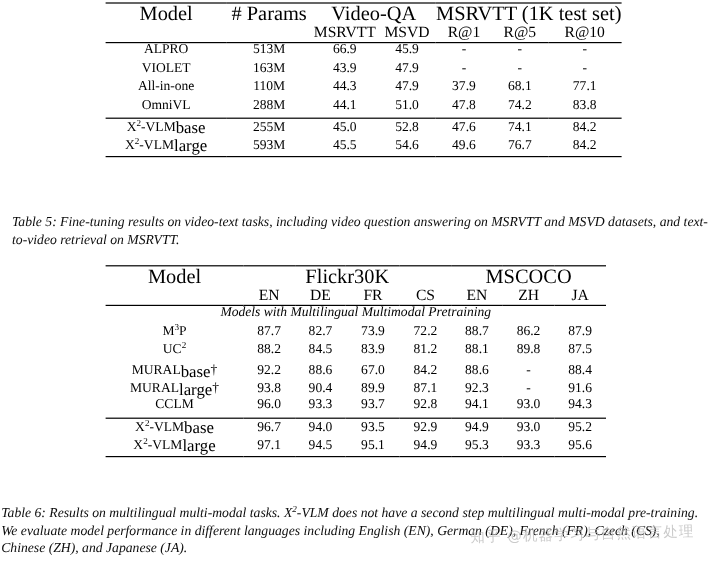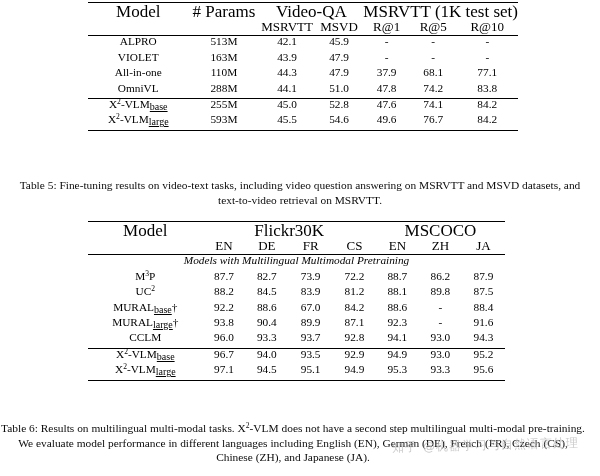--- a/index.html
+++ b/index.html
@@ -36,35 +36,36 @@
   .rule-bottom td { border-bottom: 1.6px solid #000; }
 
   .colmodel { text-align: left; padding-left: 4px; }
   .bold { font-weight: bold; }
   .grp { font-weight: bold; font-size: 17px; }
   .sub { font-size: 13px; }
 
   .datarow td { height: 15.4px; }
   .hdrrow td  { height: 15px; }
 
-  sub { font-size: 10px; vertical-align: baseline; position: relative; top: 2px; text-decoration: underline; }
+  sub { font-size: 14px; vertical-align: baseline; position: relative; top: 2px; }
   sup { font-size: 7.6px; vertical-align: baseline; position: relative; top: -4px; }
 
   .sect-row td { height: 15.5px; }
   .sect-label { text-align: left; padding-left: 14px; font-style: italic; font-size: 11.3px; }
 
   .pad-top td { padding-top: 2.5px; }
 
   
   .caption {
     position: absolute;
     font-size: 11.4px;
     line-height: 1.29;
-    text-align: center;
+    text-align: left;
     color: #0b0b0b;
+    font-style: italic;
   }
 
   
   .watermark {
     position: absolute;
     font-family: "DejaVu Sans", sans-serif;
     color: #b9b9b9;
     opacity: 0.75;
     font-size: 12px;
     letter-spacing: 1px;
@@ -98,21 +99,21 @@
         <td class="sub">MSRVTT</td>
         <td class="sub">MSVD</td>
         <td class="sub">R@1</td>
         <td class="sub">R@5</td>
         <td class="sub">R@10</td>
       </tr>
 
       <tr class="rule-mid datarow pad-top">
         <td class="colmodel">ALPRO</td>
         <td>513M</td>
-        <td>42.1</td>
+        <td>66.9</td>
         <td>45.9</td>
         <td>-</td>
         <td>-</td>
         <td>-</td>
       </tr>
       <tr class="datarow">
         <td class="colmodel">VIOLET</td>
         <td>163M</td>
         <td>43.9</td>
         <td>47.9</td>

